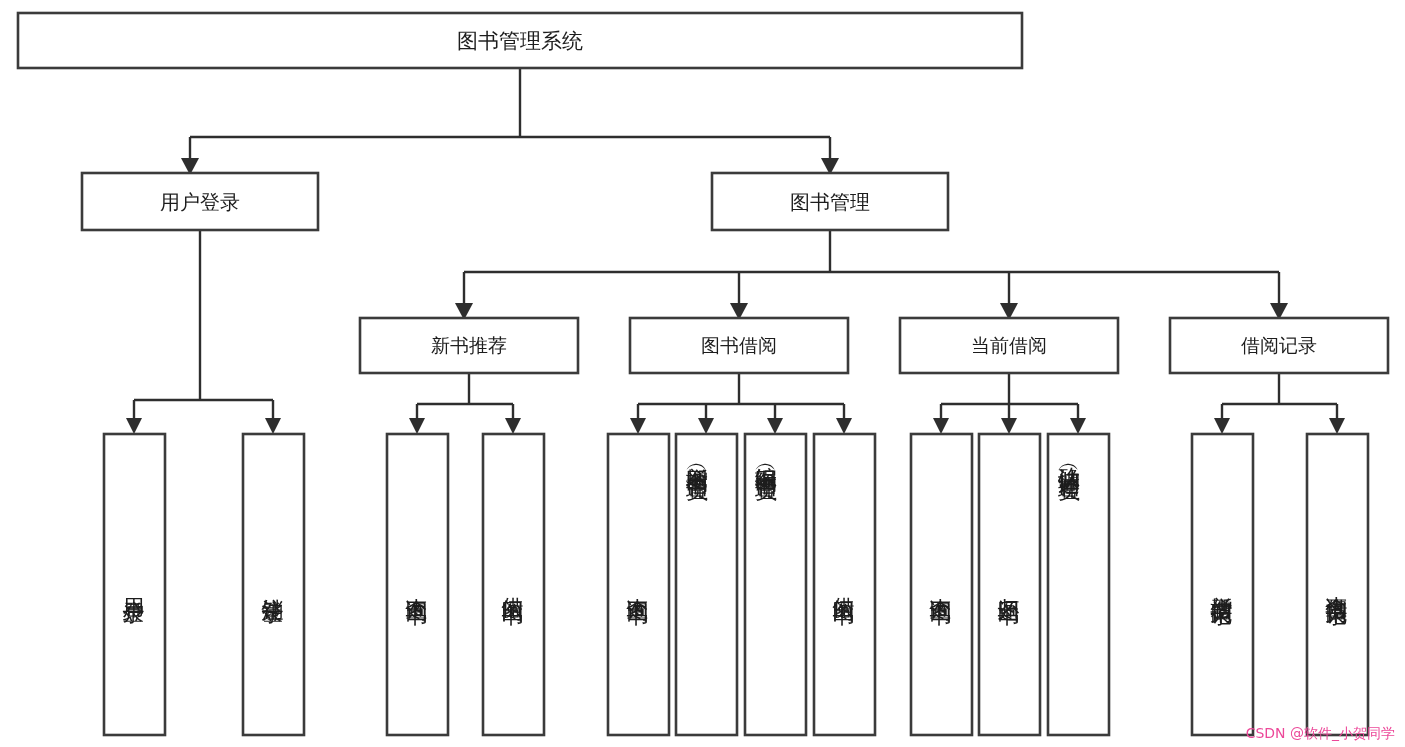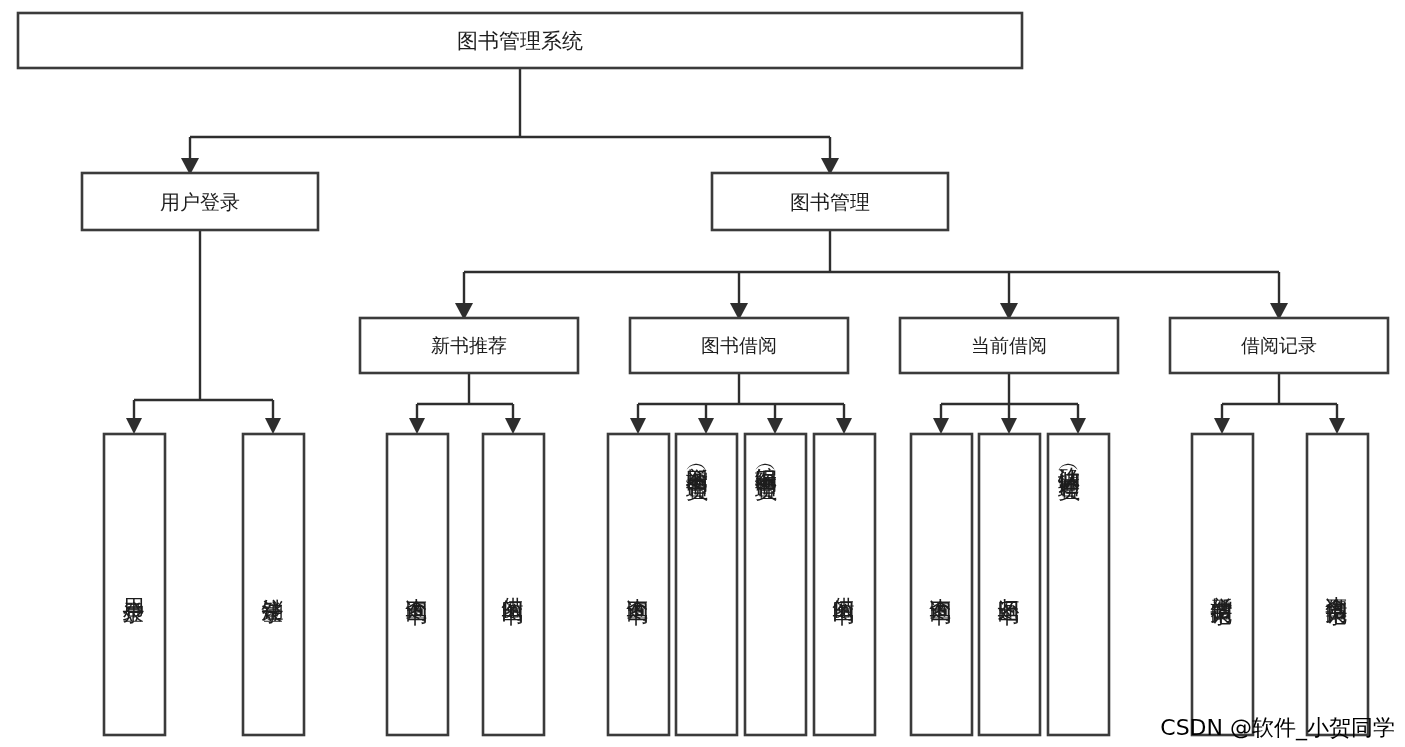--- a/index.html
+++ b/index.html
@@ -27,22 +27,22 @@
     font-size:22px;
     writing-mode:vertical-rl;
     text-orientation:upright;
     letter-spacing:2px;
     text-anchor:middle;
   }
   .watermark{
     position:absolute;
     right:10px;bottom:4px;
     font-family:"DejaVu Sans","Liberation Sans",sans-serif;
-    font-size:22px;
-    color:#000000;
+    font-size:14px;
+    color:#ec4899;
     white-space:nowrap;
     pointer-events:none;
   }
 </style>
 </head>
 <body>
 
 <div id="stage">
 
   <svg id="diagram" viewBox="0 0 1405 747">

